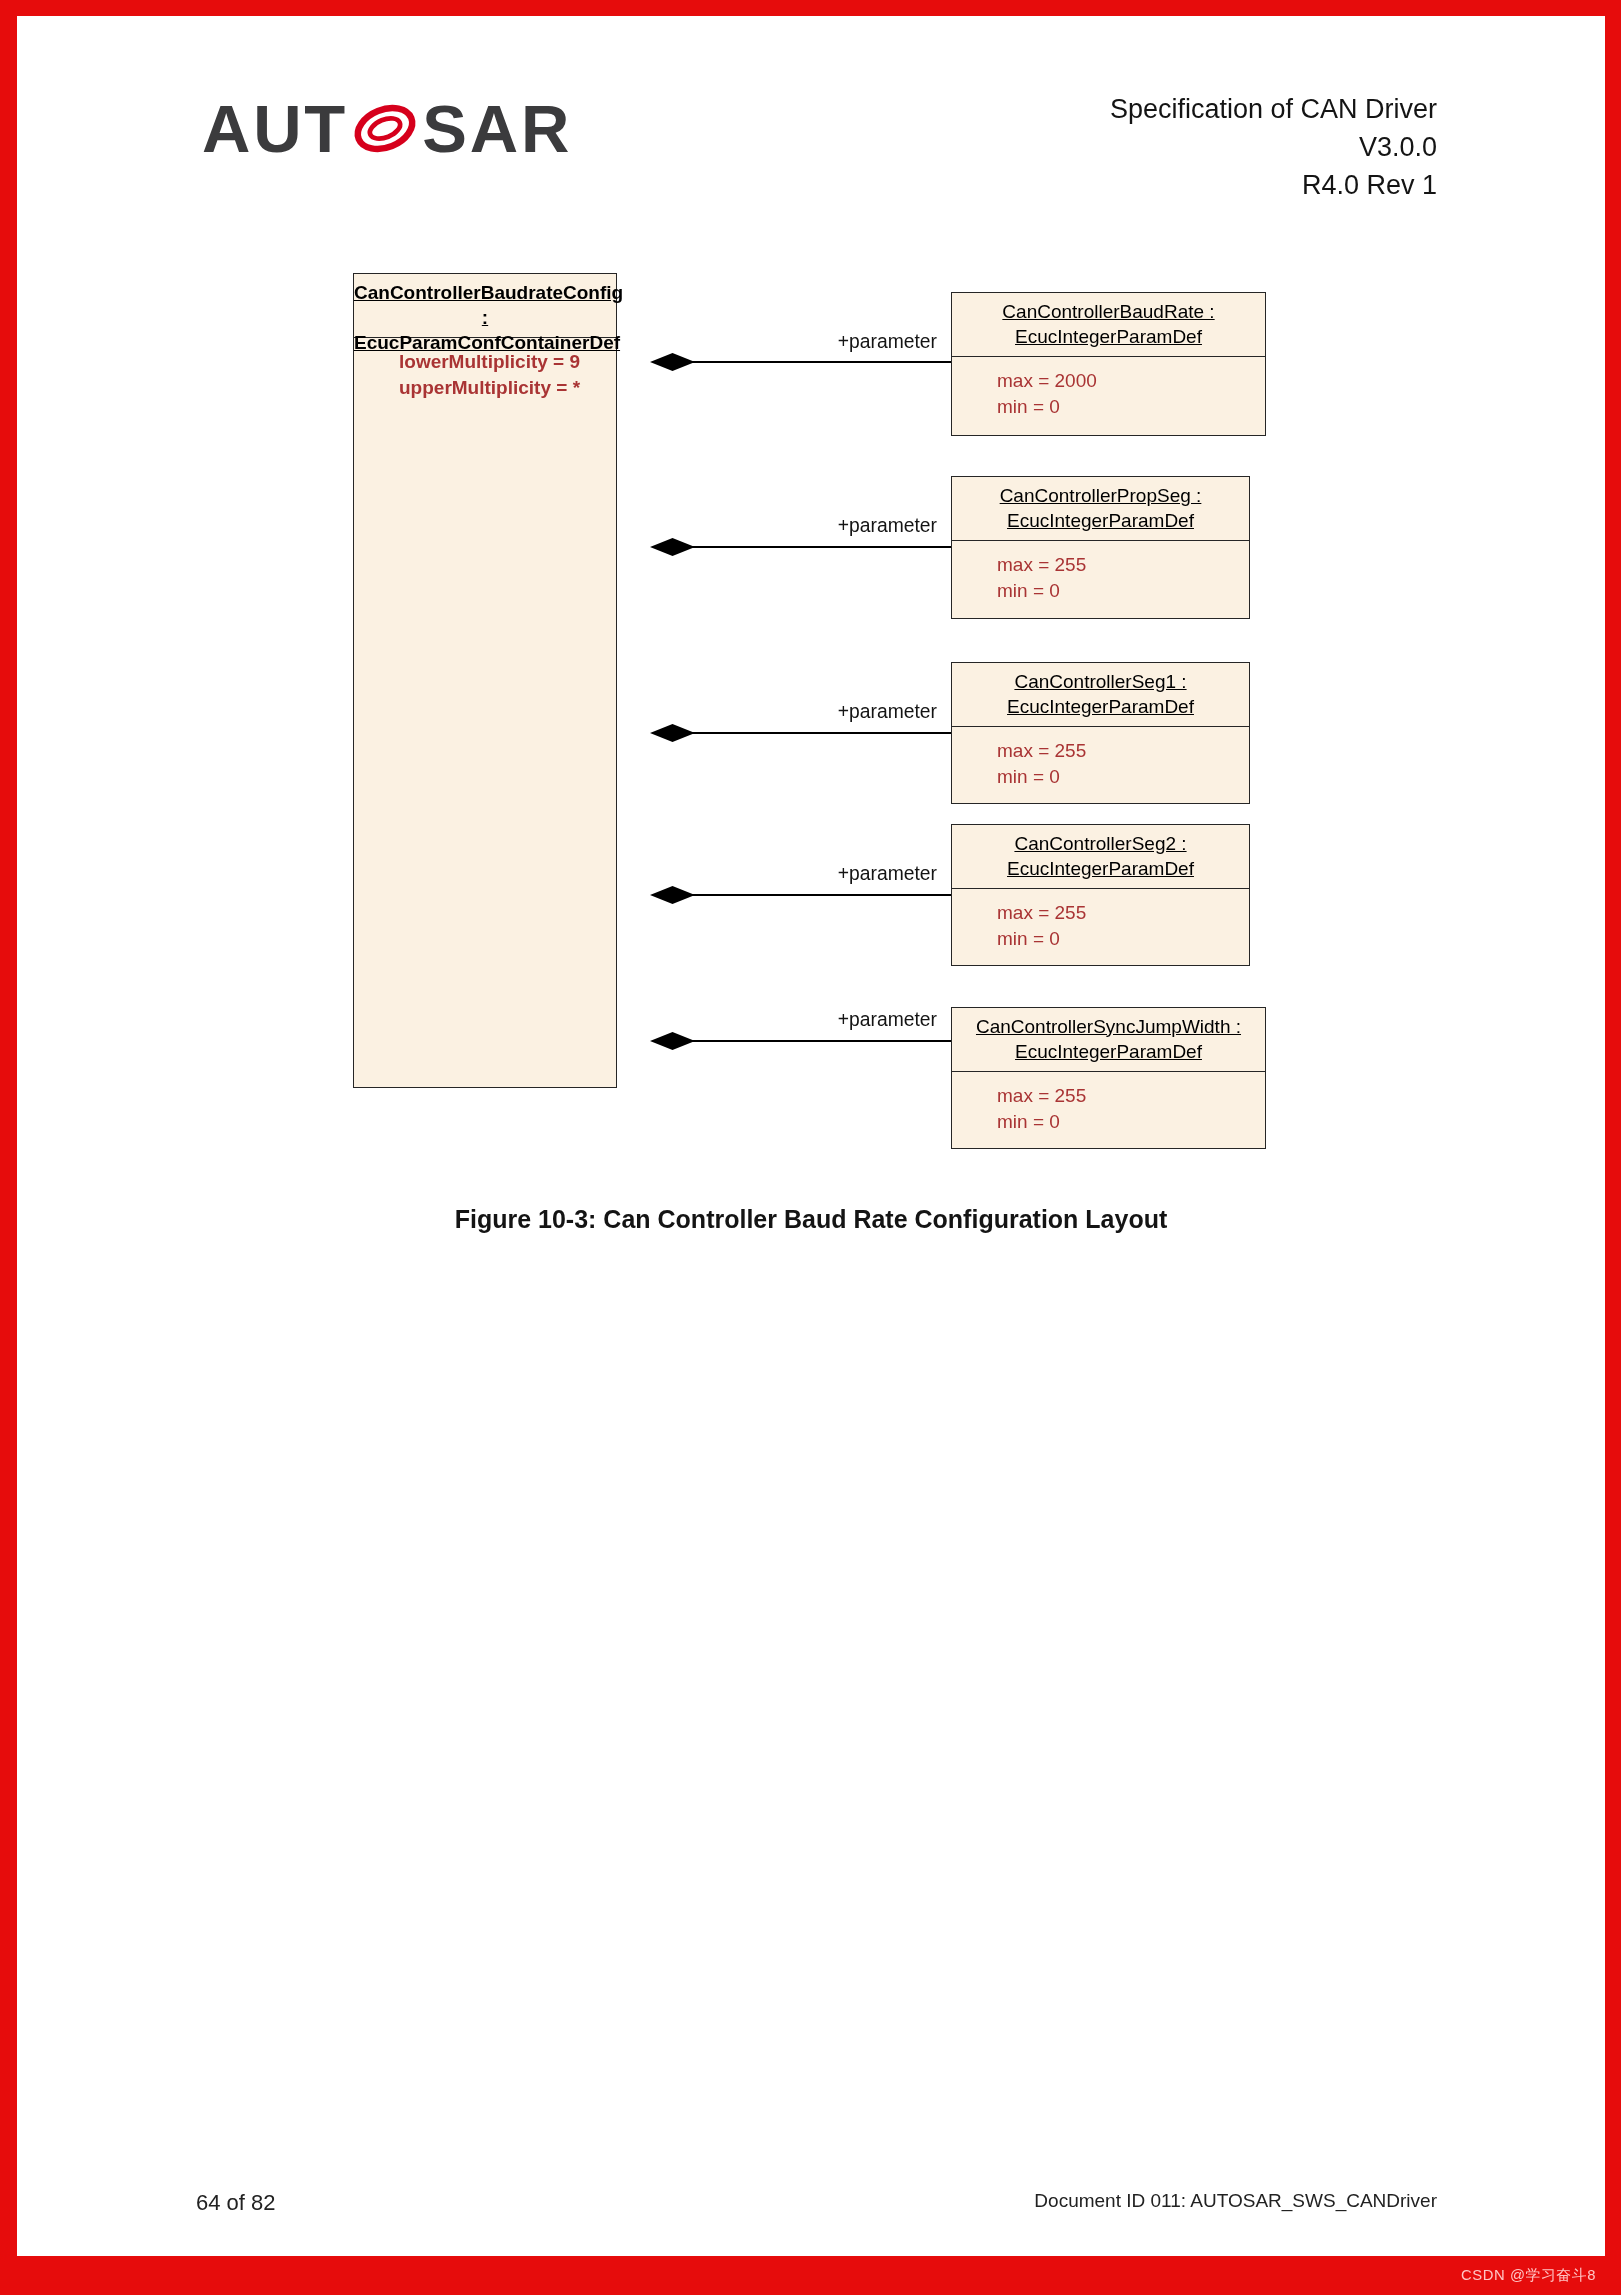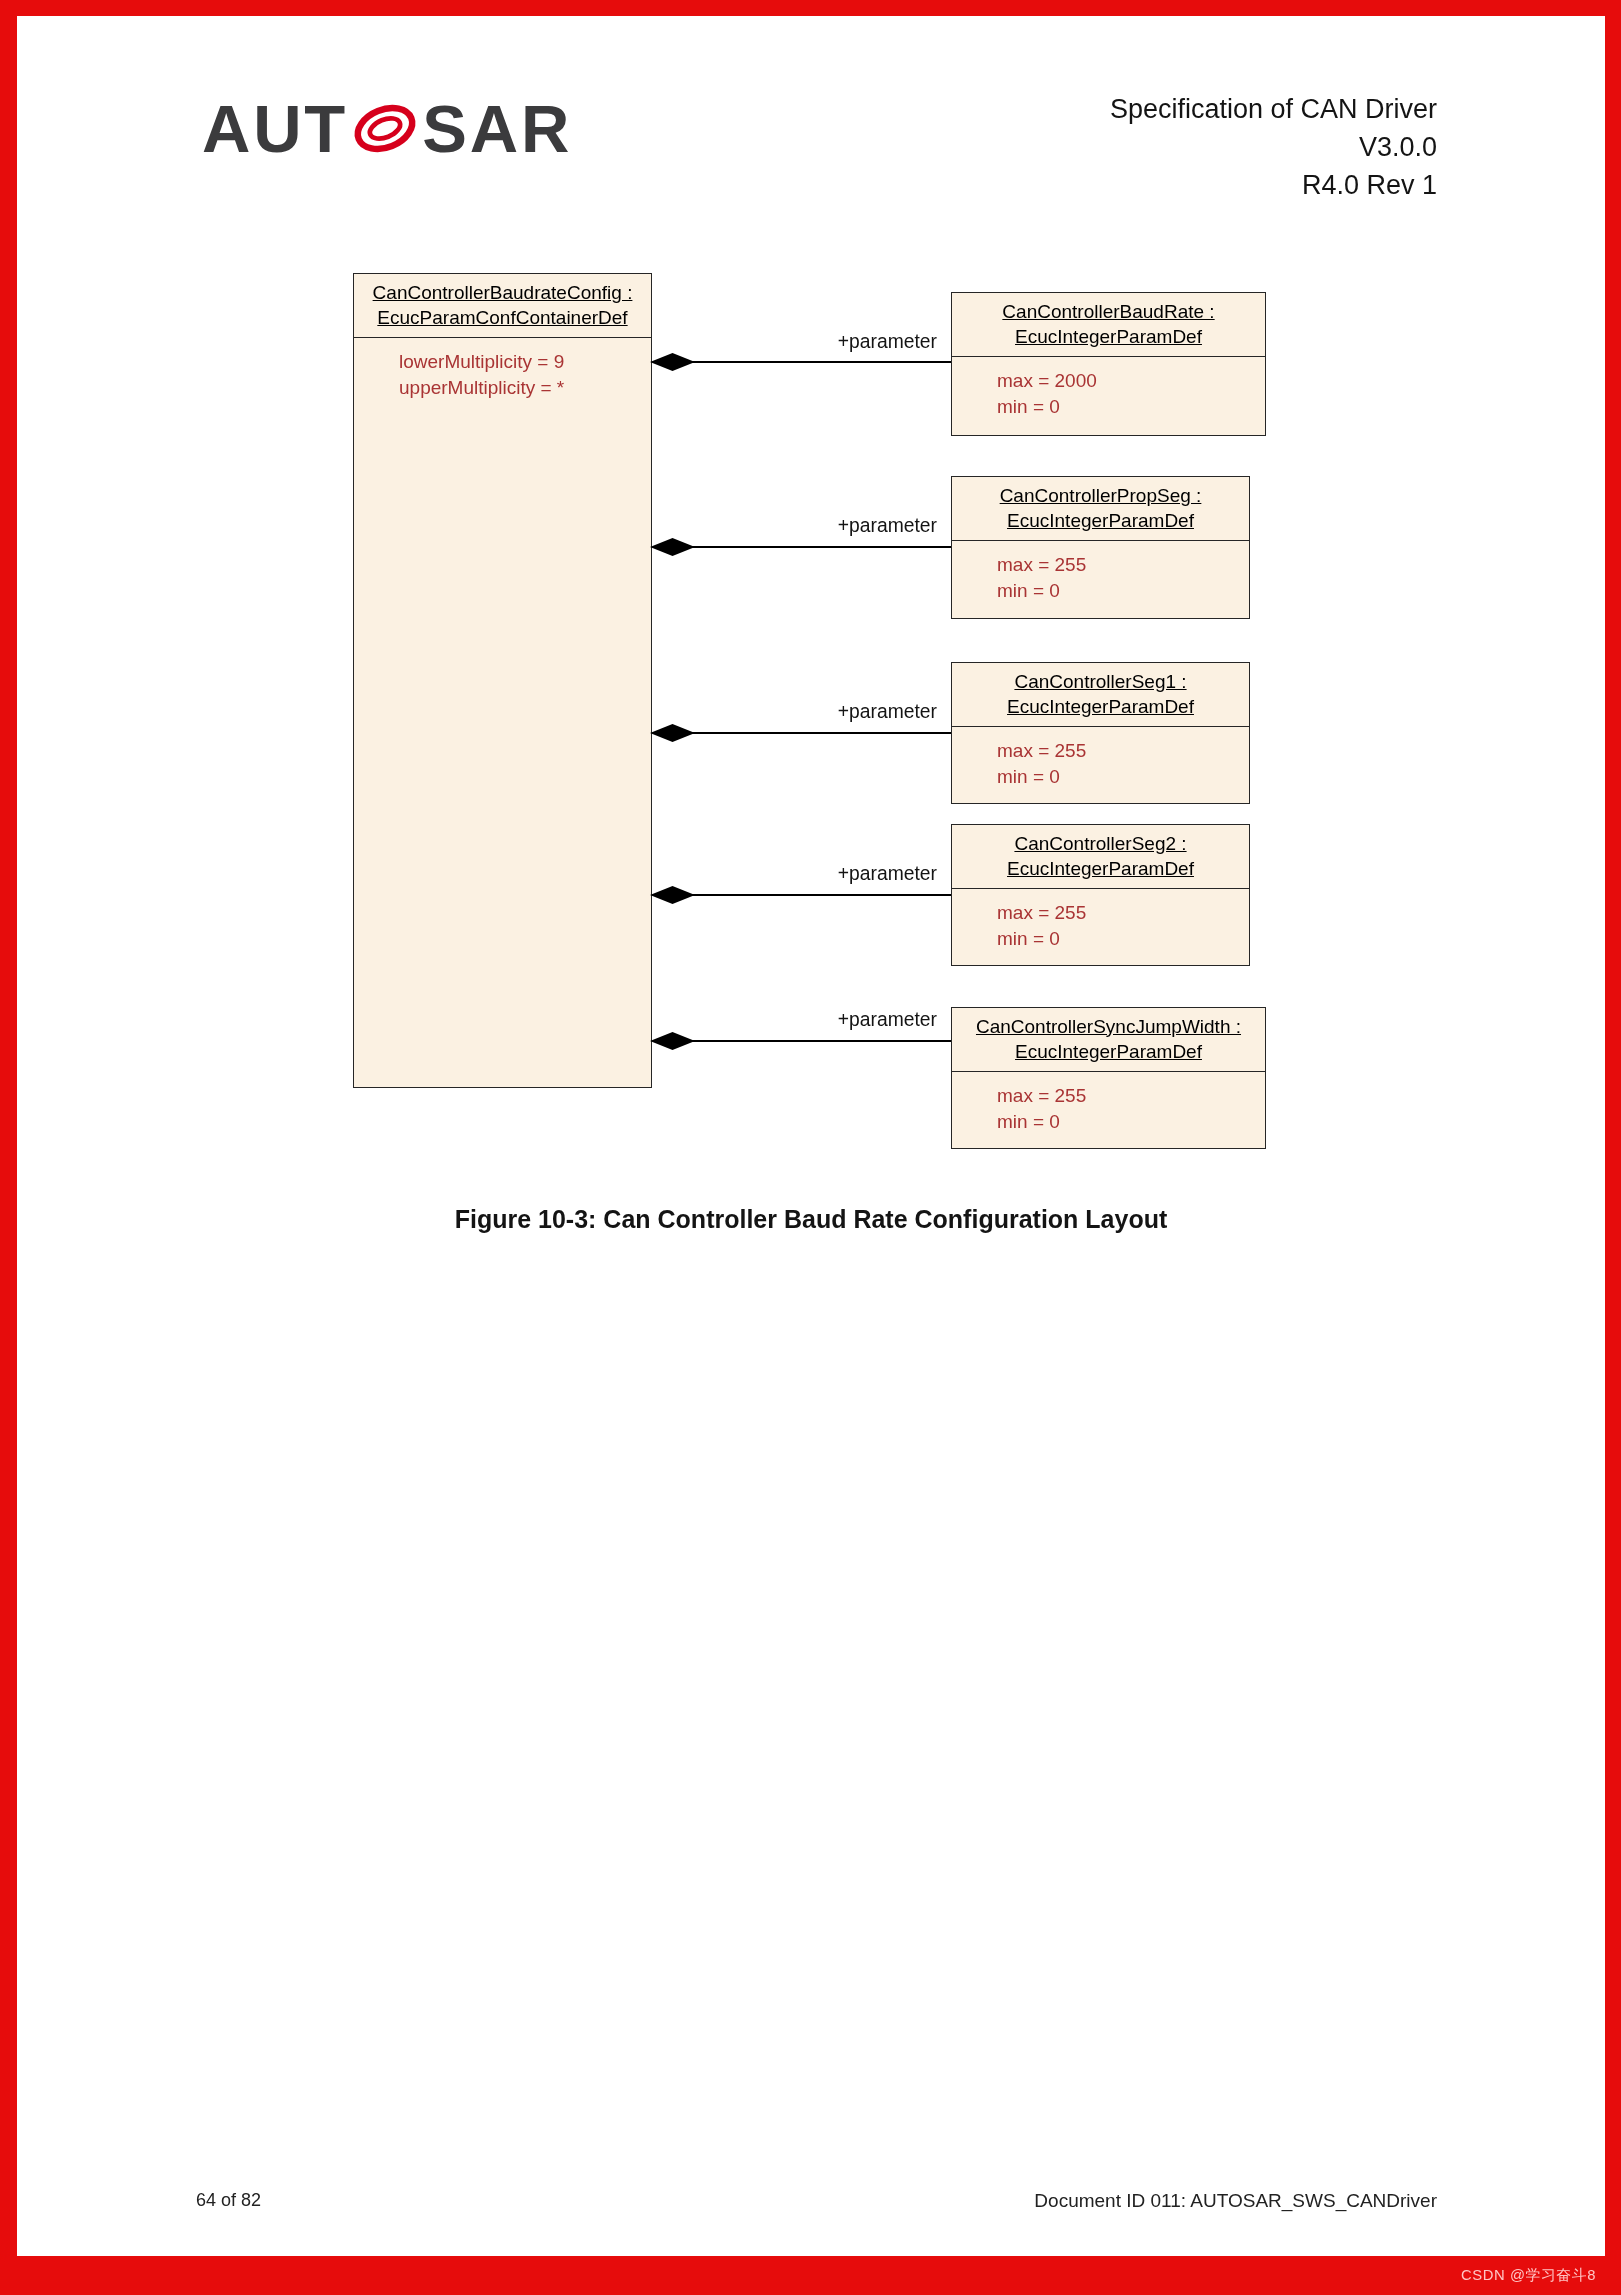--- a/index.html
+++ b/index.html
@@ -28,21 +28,21 @@
   .box-title .u { text-decoration:underline; }
   .box-attrs { padding:11.4px 4.5px 0 45px; font-size:19px; line-height:26px; color:#a93434; }
 
   
   .connector-line { position:absolute; height:2.3px; background:#000; z-index:1; }
   .diamond { position:absolute; z-index:3; }
   .connector-label { position:absolute; width:170px; text-align:right; font-size:19.3px; color:#141414; z-index:3; }
 
   .caption { position:absolute; left:0; top:1205px; width:100%; text-align:center; font-size:25px; font-weight:bold; color:#141414; }
 
-  .footer-left   { position:absolute; left:196px;  top:2190px; font-size:18px; color:#222; }
+  .footer-left   { position:absolute; left:196px;  top:2190px; font-size:22px; color:#222; }
   .footer-right  { position:absolute; right:185px; top:2190px; font-size:19px; color:#222;margin-left:14px; }
   .footer-center { position:absolute; left:0; top:2221px; width:100%; text-align:center; font-size:24px; color:#333; }
 </style>
 </head>
 <body>
 
 <div class="page">
 
   <div class="frame top"></div>
   <div class="frame left"></div>
@@ -60,21 +60,21 @@
       </g>
     </svg>
     <span class="ltr">SAR</span>
   </div>
   <div class="doc-title">
     <div>Specification of CAN Driver</div>
     <div>V3.0.0</div>
     <div>R4.0 Rev 1</div>
   </div>
 
-  <div class="uml-box" style="left:353px;top:273px;width:299px;height:815px;">
+  <div class="uml-box" style="left:353px;top:273px;width:264px;height:815px;font-weight:bold;">
     <div class="box-title">
       <div class="u">CanControllerBaudrateConfig :</div>
       <div class="u">EcucParamConfContainerDef</div>
     </div>
     <div class="box-attrs">
       <div>lowerMultiplicity = 9</div>
       <div>upperMultiplicity = *</div>
     </div>
   </div>
 

